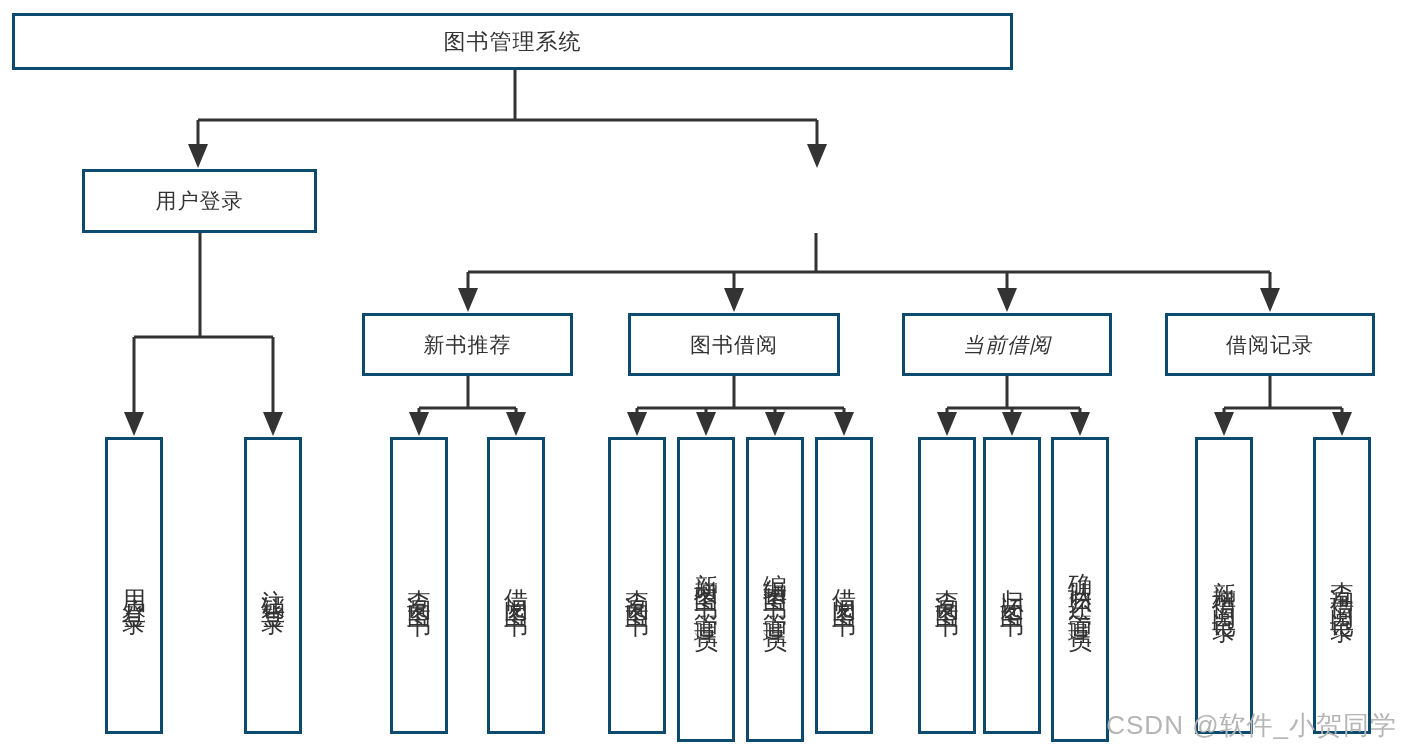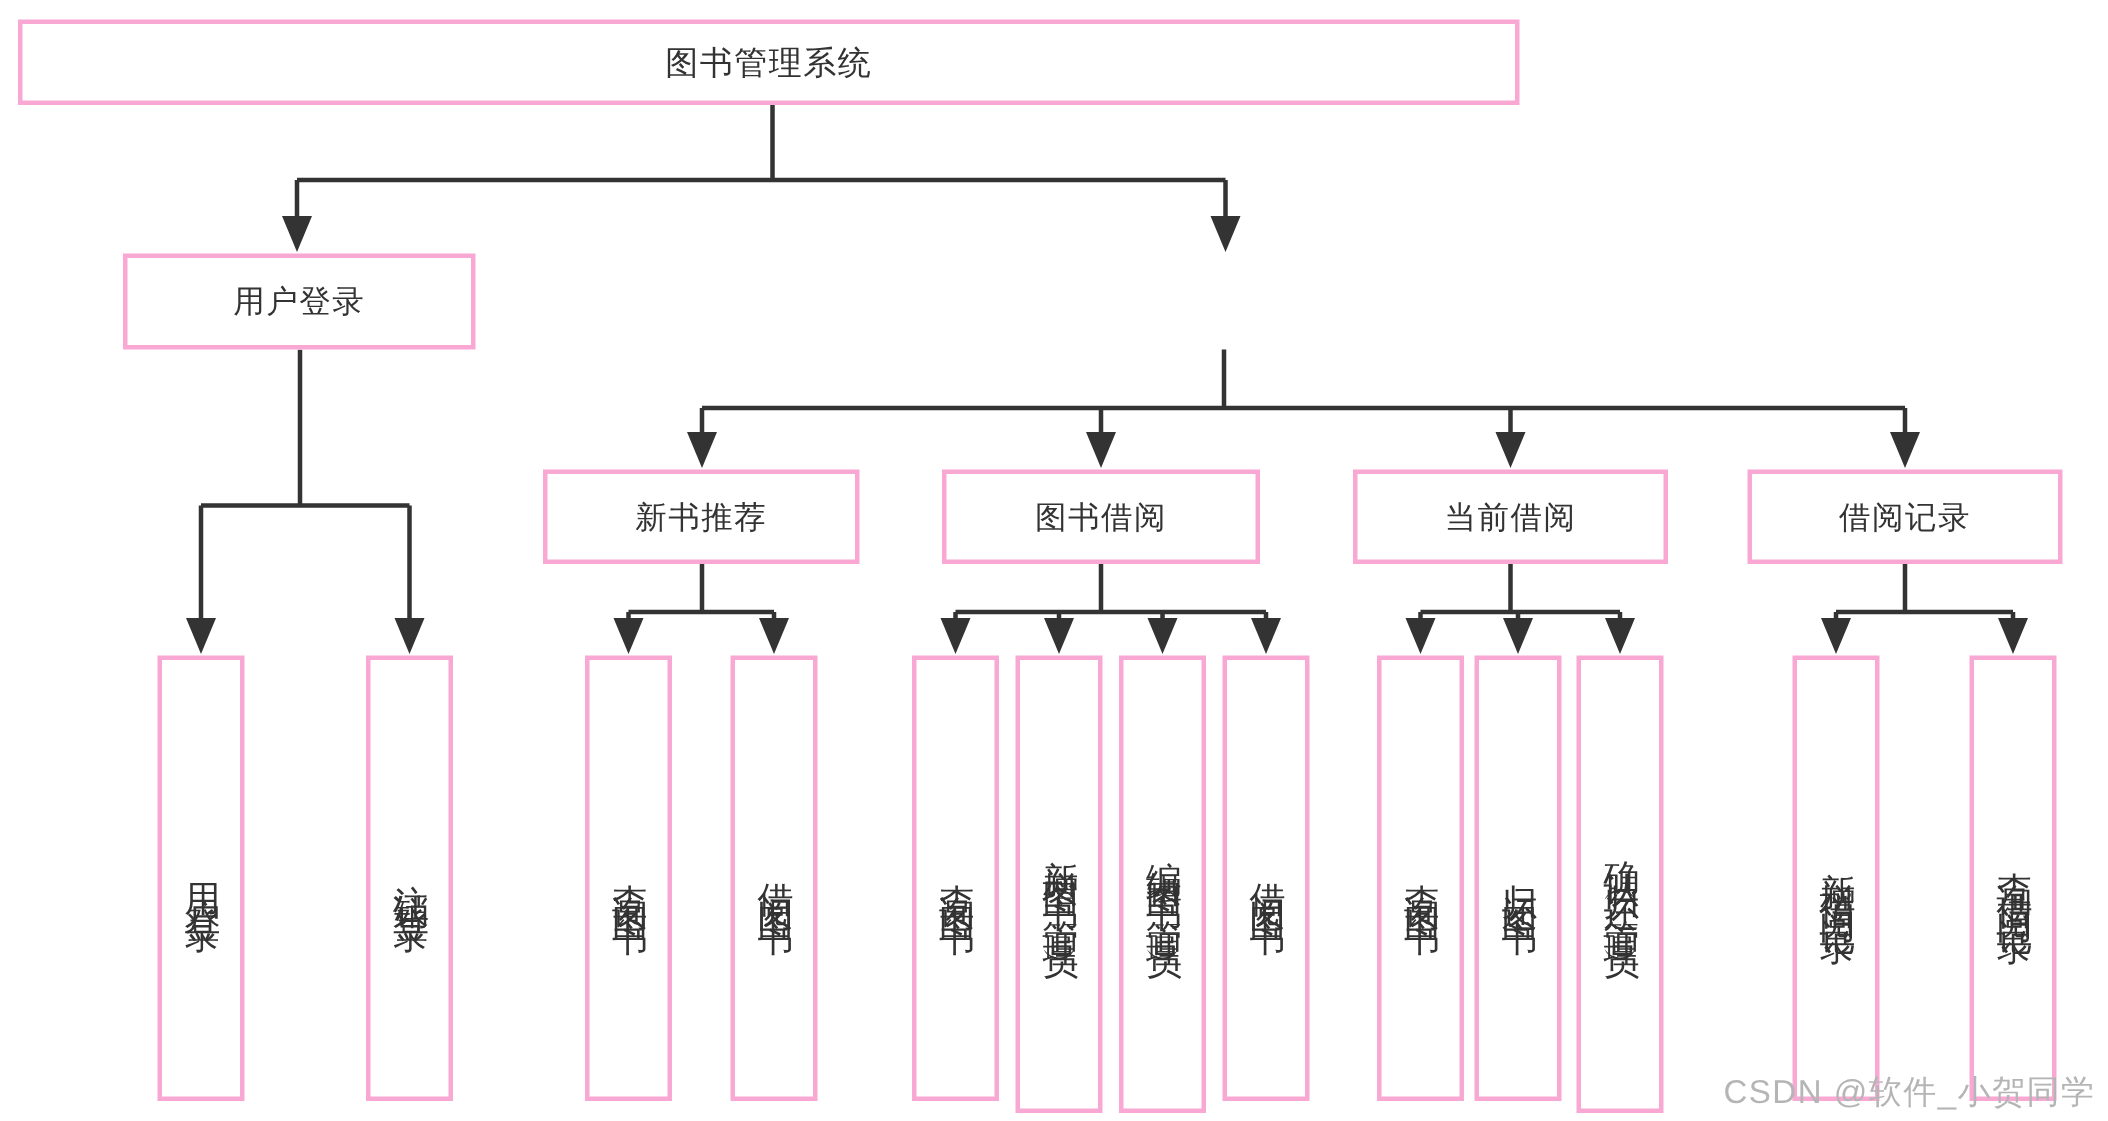--- a/index.html
+++ b/index.html
@@ -19,21 +19,21 @@
     position: absolute;
     left: 0;
     top: 0;
     width: 1405px;
     height: 747px;
   }
   .node {
     position: absolute;
     box-sizing: border-box;
     background: #ffffff;
-    border: 3px solid #f9a8d4;
+    border: 3px solid #0c4a6e;
     display: flex;
     align-items: center;
     justify-content: center;
     color: #333333;
   }
   .hnode {
     font-size: 21px;
     letter-spacing: 1px;
     white-space: nowrap;
   }
@@ -49,21 +49,21 @@
     font-size: 24px;
     letter-spacing: 8px;
     line-height: 1;
     color: #333333;
     white-space: nowrap;
   }
   .watermark {
     position: absolute;
     right: 8px;
     bottom: 4px;
-    font-size: 22px;
+    font-size: 26px;
     color: #b5b5b5;
     letter-spacing: 1px;
     white-space: nowrap;
     z-index: 5;
   }
 </style>
 </head>
 <body>
 
 <div id="canvas">
@@ -115,21 +115,21 @@
   <div class="node hnode" style="left:82px; top:169px; width:235px; height:64px;">
     <span>用户登录</span>
   </div>
 
   <div class="node hnode" style="left:362px; top:313px; width:211px; height:63px;">
     <span>新书推荐</span>
   </div>
   <div class="node hnode" style="left:628px; top:313px; width:212px; height:63px;">
     <span>图书借阅</span>
   </div>
-  <div class="node hnode" style="left:902px; top:313px; width:210px; height:63px;">
+  <div class="node hnode" style="left:902px; top:313px; width:210px; height:63px;font-style:italic;">
     <span>当前借阅</span>
   </div>
   <div class="node hnode" style="left:1165px; top:313px; width:210px; height:63px;">
     <span>借阅记录</span>
   </div>
 
   <div class="node vnode" style="left:105px; top:437px; height:297px;">
     <span class="vtext">用户登录</span>
   </div>
   <div class="node vnode" style="left:244px; top:437px; height:297px;">

